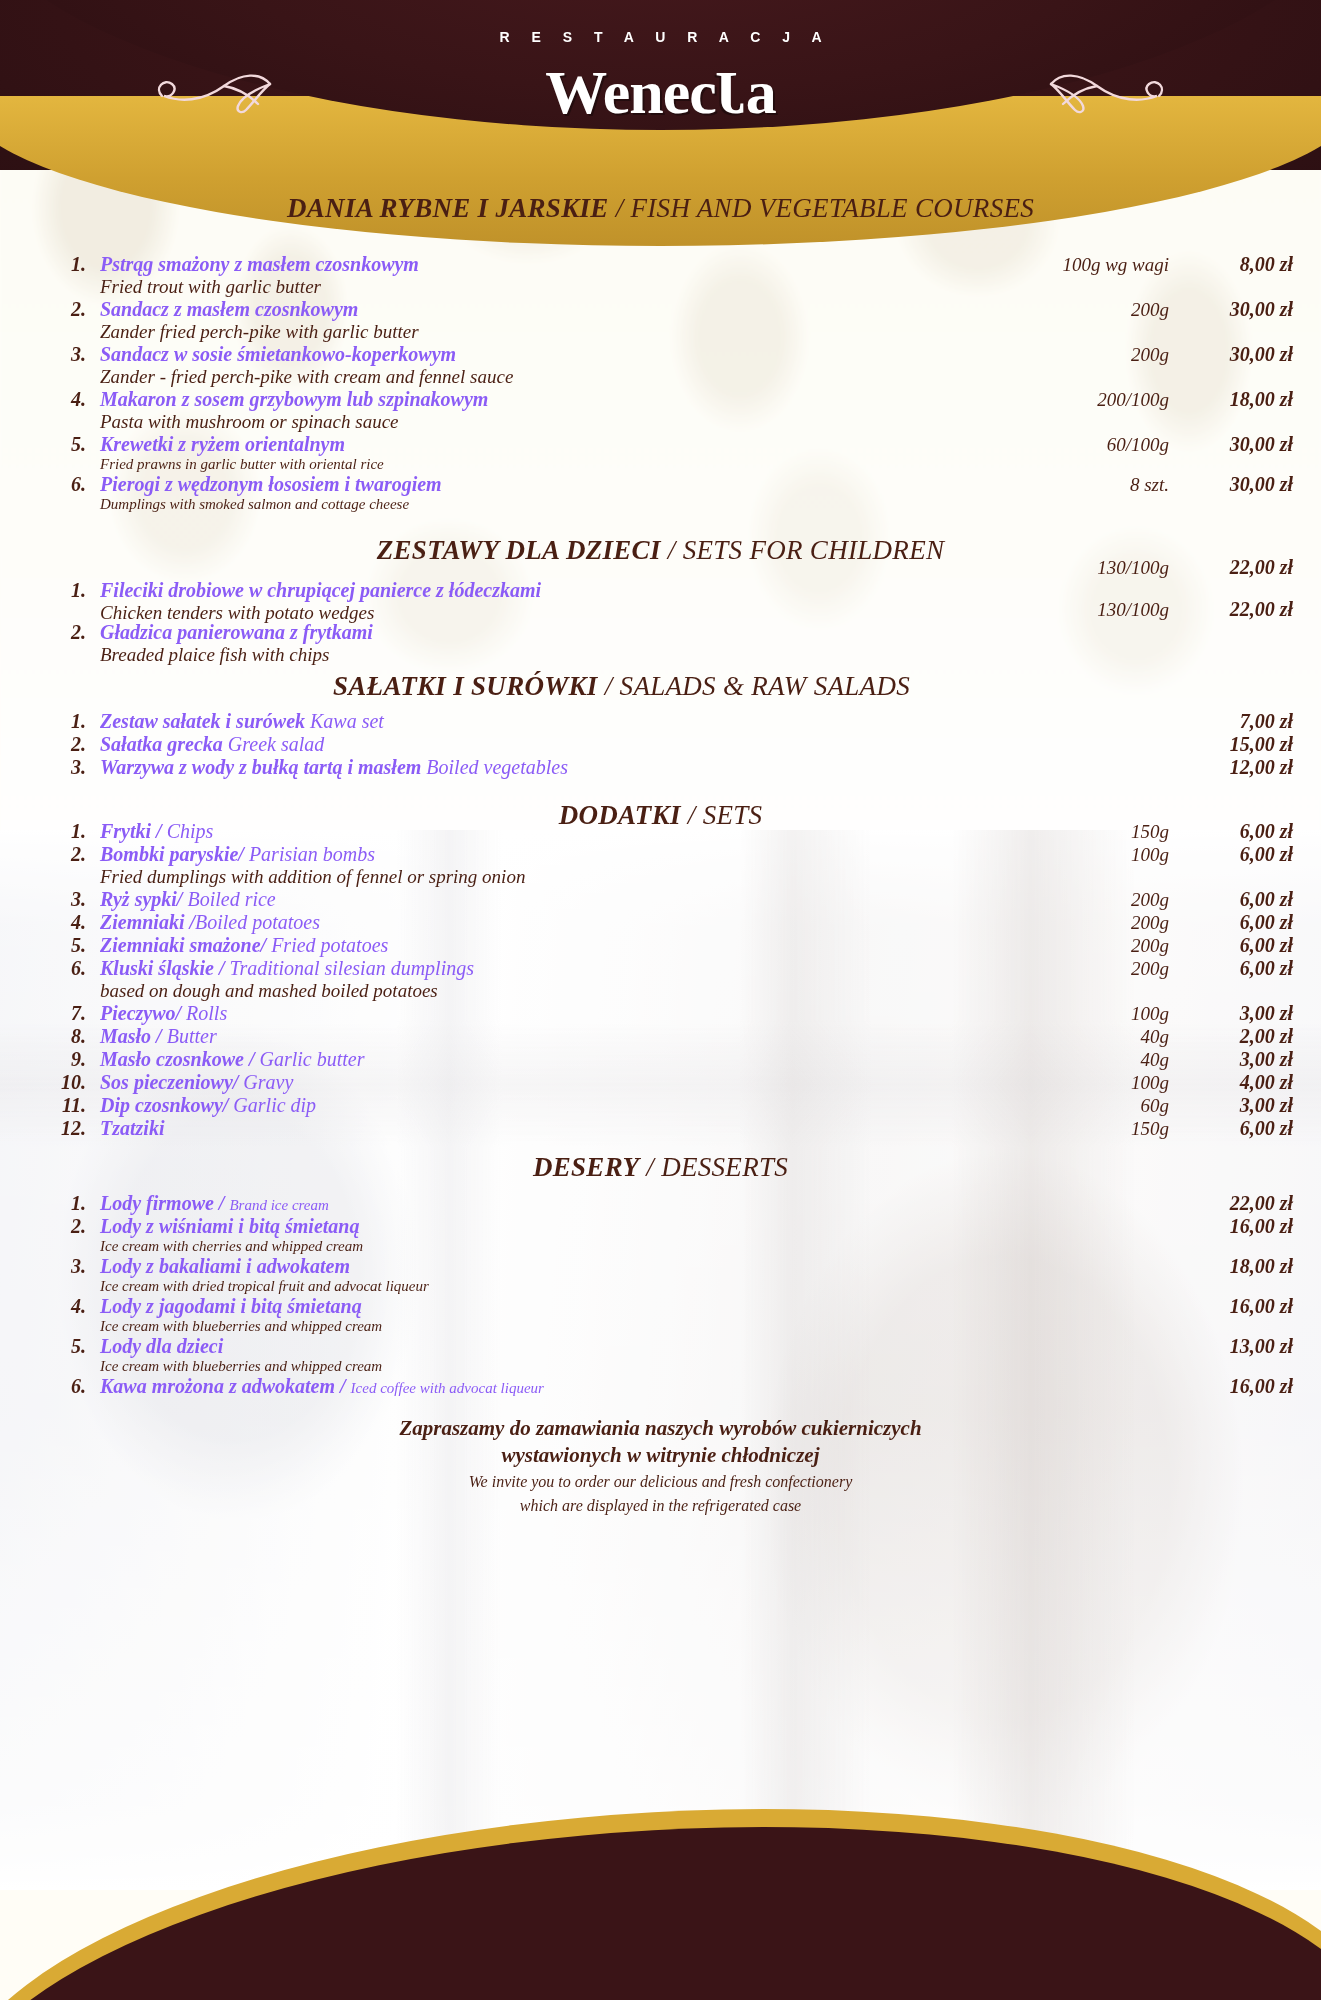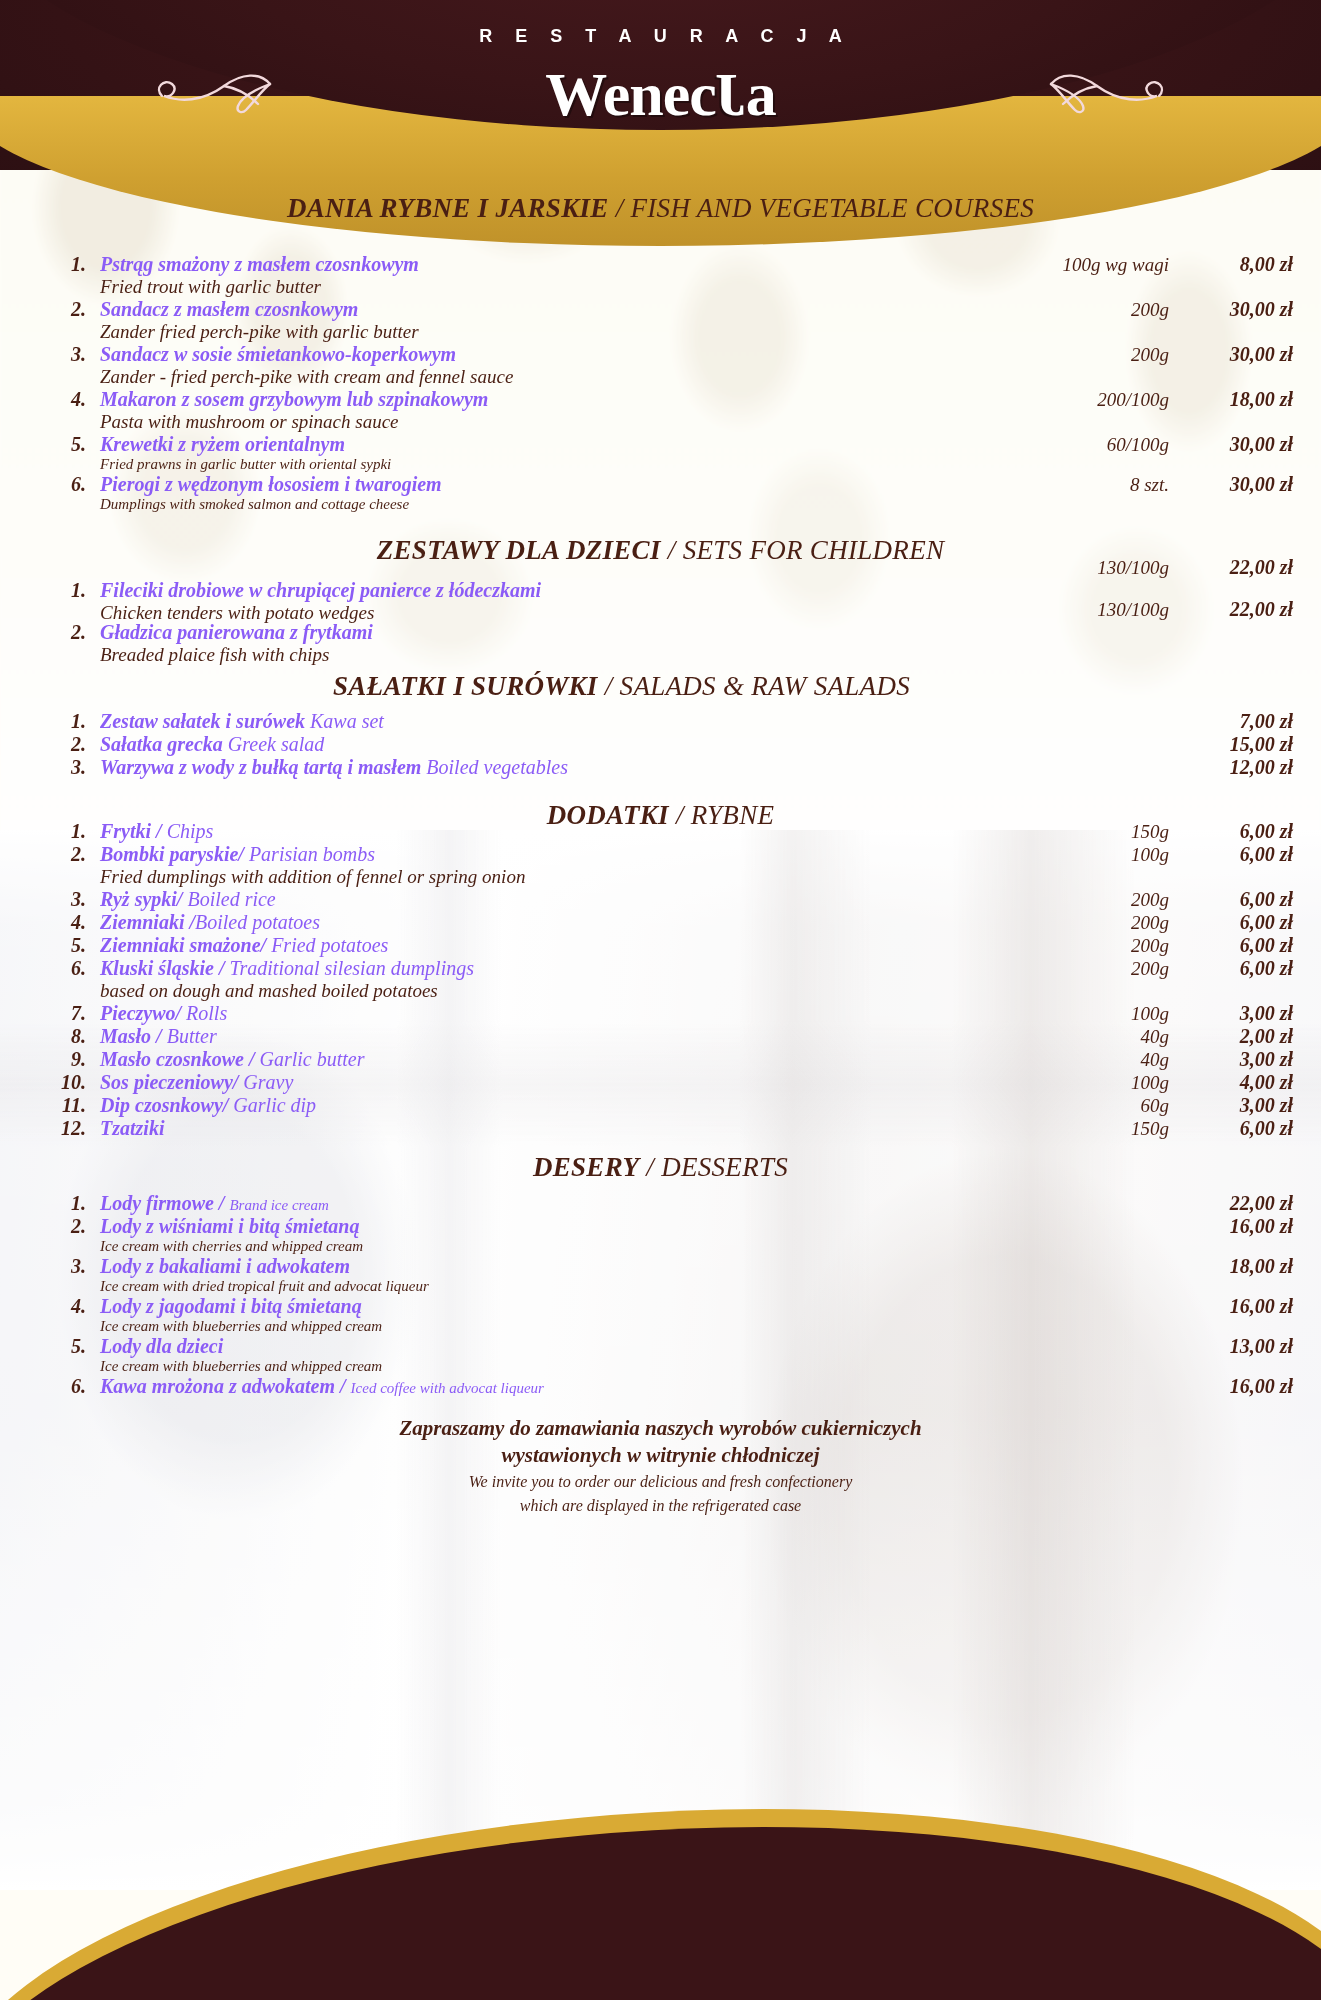--- a/index.html
+++ b/index.html
@@ -60,21 +60,21 @@
   }
   .header-dark{
     position:absolute;left:-40px;top:-120px;width:1401px;height:250px;
     background:radial-gradient(ellipse 900px 320px at 50% 20%, #46191d 0%, #391417 50%, #280d10 100%);
     border-radius:0 0 50% 50%/0 0 100% 100%;
   }
   .brand{position:absolute;left:0;top:0;width:1321px;height:150px;z-index:4;
          display:flex;flex-direction:column;align-items:center;justify-content:center;}
   .brand-sub{
     color:#fff;font-family:"Liberation Sans",sans-serif;font-weight:bold;
-    font-size:18px;letter-spacing:9px;margin-bottom:18px;text-indent:9px;
+    font-size:14px;letter-spacing:9px;margin-bottom:18px;text-indent:9px;
   }
   .brand-name{
     color:#fff;font-family:"Liberation Serif",serif;font-weight:bold;
     font-size:62px;letter-spacing:-1px;line-height:.95;
     text-shadow:2px 2px 0 rgba(0,0,0,.35);
   }
   .brand-name .flip{display:inline-block;transform:scaleX(-1);}
   .flourish{position:absolute;top:62px;z-index:4;}
   .flourish.left{left:150px;} .flourish.right{right:150px;}
 
@@ -203,21 +203,21 @@
           <div class="d">Pasta with mushroom or spinach sauce</div>
         </div>
 
       <div class="row">
         <div class="num">5.</div>
         <div class="nm"><b>Krewetki z ryżem orientalnym</b></div>
         <div class="qty">60/100g</div>
         <div class="price">30,00 zł</div>
       </div>
       <div class="desc-row">
-          <div class="d sm">Fried prawns in garlic butter with oriental sypki</div>
+          <div class="d sm">Fried prawns in garlic butter with oriental rice</div>
         </div>
 
       <div class="row">
         <div class="num">6.</div>
         <div class="nm"><b>Pierogi z wędzonym łososiem i twarogiem</b></div>
         <div class="qty">8 szt.</div>
         <div class="price">30,00 zł</div>
       </div>
       <div class="desc-row">
           <div class="d sm">Dumplings with smoked salmon and cottage cheese</div>
@@ -270,21 +270,21 @@
         <div class="price">15,00 zł</div>
       </div>
       <div class="row">
         <div class="num">3.</div>
         <div class="nm"><b>Warzywa z wody z bułką tartą i masłem</b> <span class="en">Boiled vegetables</span></div>
         <div class="price">12,00 zł</div>
       </div>
     </div>
 
     <div class="sec-head" style="position:absolute;left:0;top:800px;width:1321px;">
-      <span>DODATKI</span><span class="en"> / </span><span class="en">RYBNE</span>
+      <span>DODATKI</span><span class="en"> / </span><span class="en">SETS</span>
     </div>
 
     <div style="position:absolute;left:0;top:820px;width:1321px;">
       <div class="row">
         <div class="num">1.</div>
         <div class="nm"><b>Frytki /</b> <span class="en">Chips</span></div>
         <div class="qty">150g</div>
         <div class="price">6,00 zł</div>
       </div>
       <div class="row">

